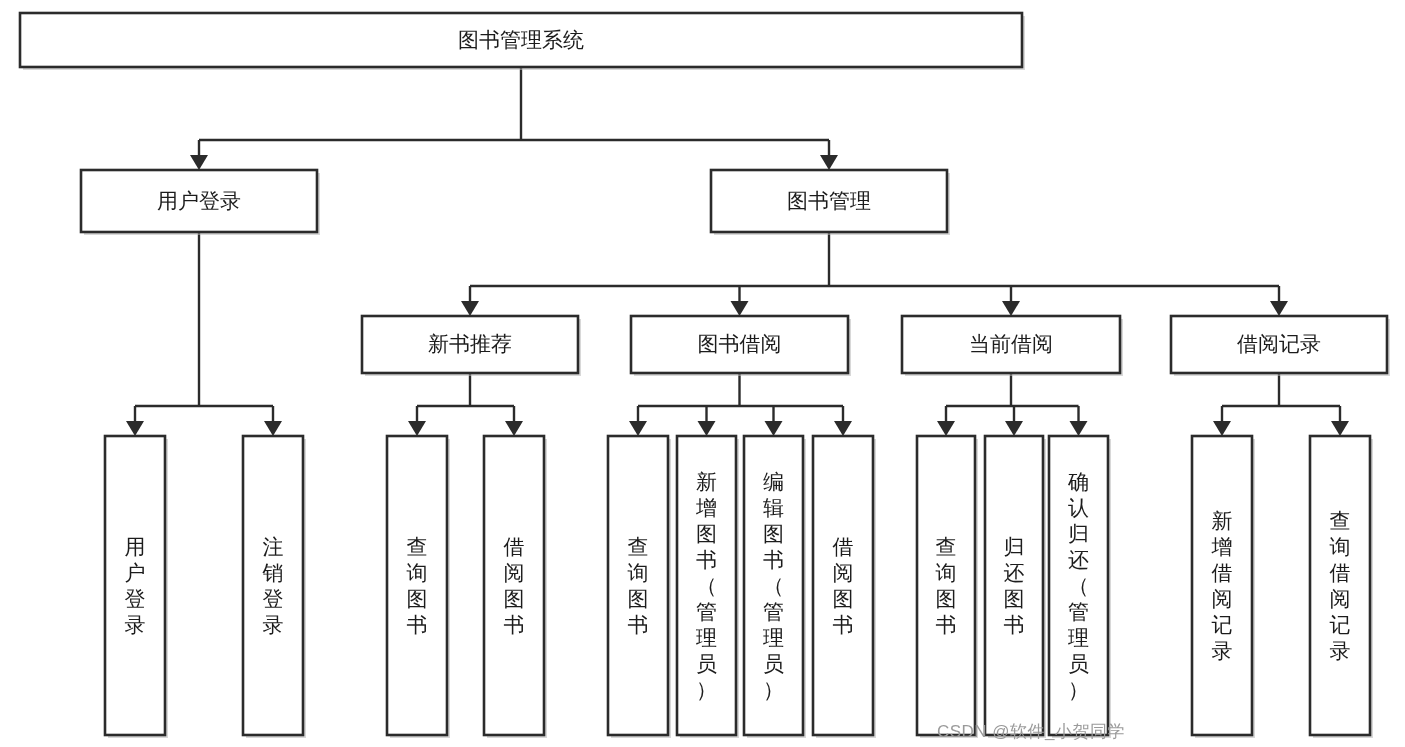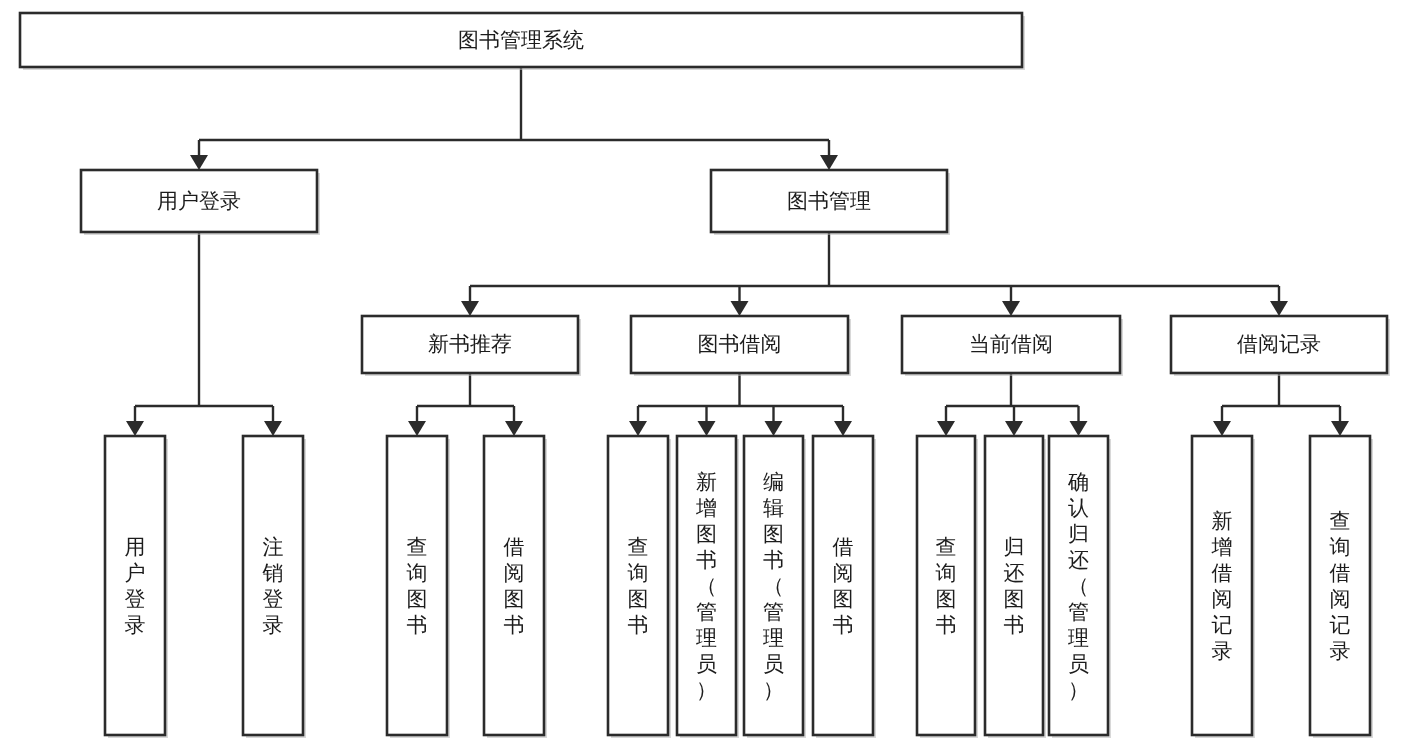--- a/index.html
+++ b/index.html
@@ -225,13 +225,14 @@
           <rect class="node-box" x="1192" y="436" width="60" height="299"></rect>
           <text class="node-label-v" x="1222" y="527.78"><tspan x="1222" dy="0">新</tspan><tspan x="1222" dy="26">增</tspan><tspan x="1222" dy="26">借</tspan><tspan x="1222" dy="26">阅</tspan><tspan x="1222" dy="26">记</tspan><tspan x="1222" dy="26">录</tspan></text>
         </g>
         <g>
           <rect class="node-shadow" x="1313" y="439" width="60" height="299"></rect>
           <rect class="node-box" x="1310" y="436" width="60" height="299"></rect>
           <text class="node-label-v" x="1340" y="527.78"><tspan x="1340" dy="0">查</tspan><tspan x="1340" dy="26">询</tspan><tspan x="1340" dy="26">借</tspan><tspan x="1340" dy="26">阅</tspan><tspan x="1340" dy="26">记</tspan><tspan x="1340" dy="26">录</tspan></text>
         </g>
       </g>
   </svg>
+  <div class="watermark">CSDN @软件_小贺同学</div>
 </div>
 
 </body></html>

